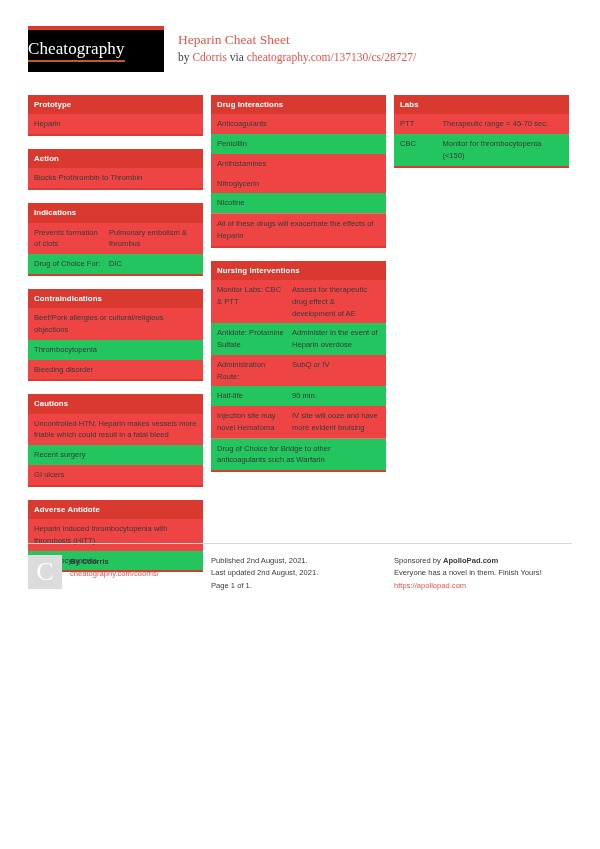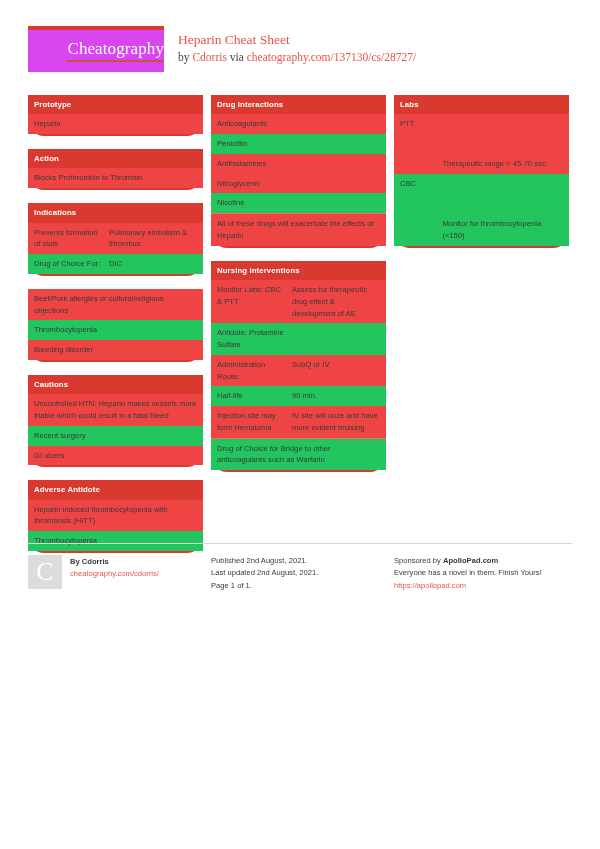--- a/index.html
+++ b/index.html
@@ -29,25 +29,25 @@
   
   .header {
     display: flex;
     align-items: flex-start;
     height: 52px;
     margin-bottom: 17px;
   }
   .logo-box {
     width: 136px;
     height: 46px;
-    background: #d946ef;
+    background: #000000;
     border-top: 4px solid #d9392f;
     display: flex;
     align-items: center;
-    justify-content: flex-end;
+    justify-content: flex-start;
     flex: 0 0 auto;
   }
   .logo-text {
     font-family: "Liberation Serif", serif;
     font-size: 17px;
     color: #ffffff;
     letter-spacing: 0.1px;
     border-bottom: 2px solid #c0563a;
     padding-bottom: 1px;
     line-height: 1.1;
@@ -84,21 +84,20 @@
   }
   .column {
     width: 175px;
     flex: 0 0 175px;
   }
 
   
   .section {
     margin-bottom: 13px;
     border-bottom: 2px solid #d9392f;
-    border-radius: 16px;
   }
   .section-header {
     background: #d9392f;
     color: #ffffff;
     font-size: 7.8px;
     font-weight: bold;
     padding: 5px 6px 5px 6px;
     line-height: 1.2;
     letter-spacing: 0.1px;
   }
@@ -122,21 +121,20 @@
     width: 54%;
     flex: 0 0 54%;
   }
   .row.labs .cell-key {
     width: 26%;
     flex: 0 0 26%;
   }
   .row.labs .cell-val {
     width: 74%;
     flex: 0 0 74%;
-    margin-top: 40px;
   }
   .row.footnote {
     border-top: 1.5px solid #e8736a;
   }
 
   
   .footer {
     position: absolute;
     left: 28px;
     top: 543px;
@@ -223,20 +221,21 @@
             <div class="cell-val">Pulmonary embolism &amp; thrombus</div>
           </div>
           <div class="row plain">
             <div class="cell-key">Drug of Choice For:</div>
             <div class="cell-val">DIC</div>
           </div>
         </div>
       </div>
 
       <div class="section">
+        <div class="section-header">Contraindications</div>
         <div class="rows">
           <div class="row shade">
             <div class="cell-single">Beef/Pork allergies or cultural/religious objections</div>
           </div>
           <div class="row plain">
             <div class="cell-single">Thrombocytopenia</div>
           </div>
           <div class="row shade">
             <div class="cell-single">Bleeding disorder</div>
           </div>
@@ -300,31 +299,32 @@
 
       <div class="section">
         <div class="section-header">Nursing Interventions</div>
         <div class="rows">
           <div class="row shade">
             <div class="cell-key">Monitor Labs: CBC &amp; PTT</div>
             <div class="cell-val">Assess for therapeutic drug effect &amp; development of AE</div>
           </div>
           <div class="row plain">
             <div class="cell-key">Antidote: Protamine Sulfate</div>
+            <div class="cell-val">Administer in the event of Heparin overdose</div>
           </div>
           <div class="row shade">
             <div class="cell-key">Administration Route:</div>
             <div class="cell-val">SubQ or IV</div>
           </div>
           <div class="row plain">
             <div class="cell-key">Half-life</div>
             <div class="cell-val">90 min.</div>
           </div>
           <div class="row shade">
-            <div class="cell-key">Injection site may form Hematoma</div>
+            <div class="cell-key">Injection site may novel Hematoma</div>
             <div class="cell-val">IV site will ooze and have more evident bruising</div>
           </div>
           <div class="row plain footnote">
             <div class="cell-single">Drug of Choice for Bridge to other anticoagulants such as Warfarin</div>
           </div>
         </div>
       </div>
 
     </div>
 

